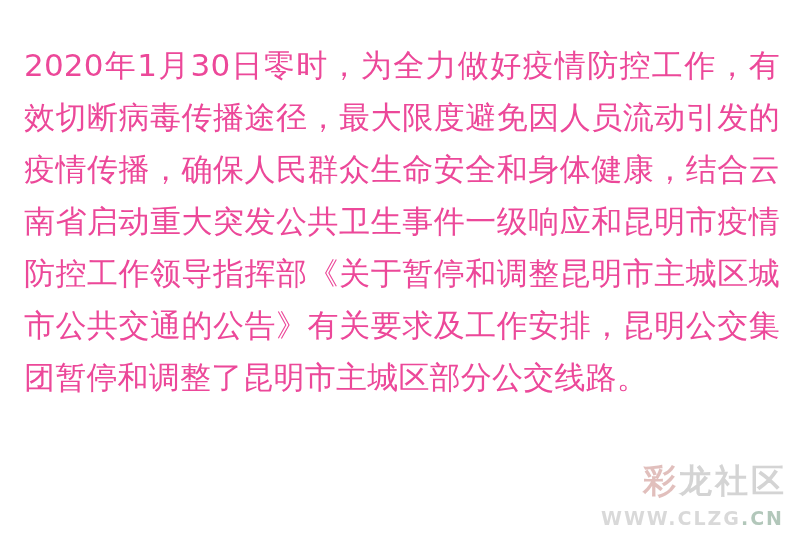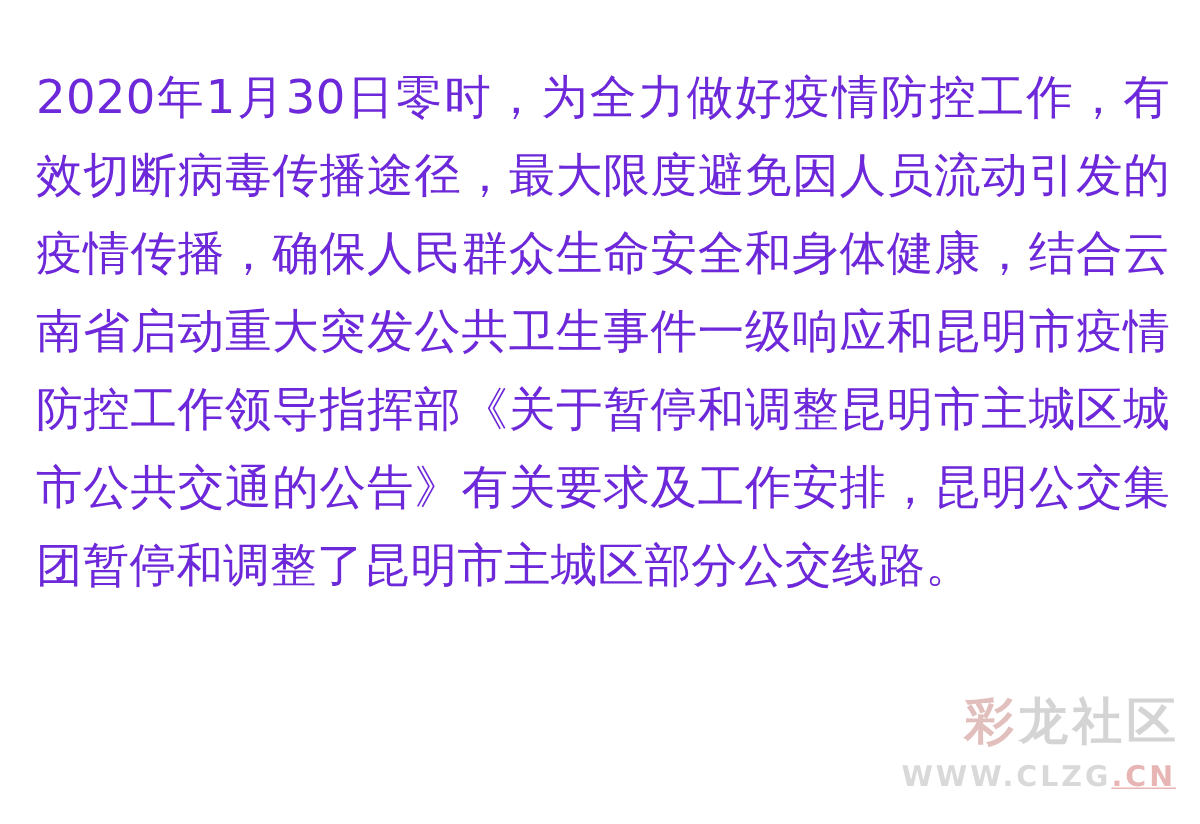--- a/index.html
+++ b/index.html
@@ -21,21 +21,21 @@
     background: #ffffff;
     box-sizing: border-box;
   }
   .article-body {
     position: absolute;
     left: 24px;
     top: 8px;
     width: 756px;
     font-size: 31px;
     line-height: 52px;
-    color: #6d28d9;
+    color: #ec4899;
     letter-spacing: 0.2px;
     text-align: justify;
     text-justify: inter-ideograph;
     font-weight: 400;
   }
   .watermark {
     position: absolute;
     right: 16px;
     bottom: 8px;
     width: 190px;
@@ -66,22 +66,21 @@
     position: absolute;
     right: 0;
     top: 44px;
     font-family: "DejaVu Sans", "Liberation Sans", sans-serif;
     font-size: 19px;
     letter-spacing: 2px;
     font-weight: 700;
     color: #8a8a8a;
   }
   .watermark-url .dot-cn {
-    color: #b91c1c;
-    text-decoration: underline;
+    color: #14532d;
   }
 </style>
 </head>
 <body>
 
 <div class="page">
 
   <p class="article-body">2020年1月30日零时，为全力做好疫情防控工作，有效切断病毒传播途径，最大限度避免因人员流动引发的疫情传播，确保人民群众生命安全和身体健康，结合云南省启动重大突发公共卫生事件一级响应和昆明市疫情防控工作领导指挥部《关于暂停和调整昆明市主城区城市公共交通的公告》有关要求及工作安排，昆明公交集团暂停和调整了昆明市主城区部分公交线路。</p>
 
   <div class="watermark">

